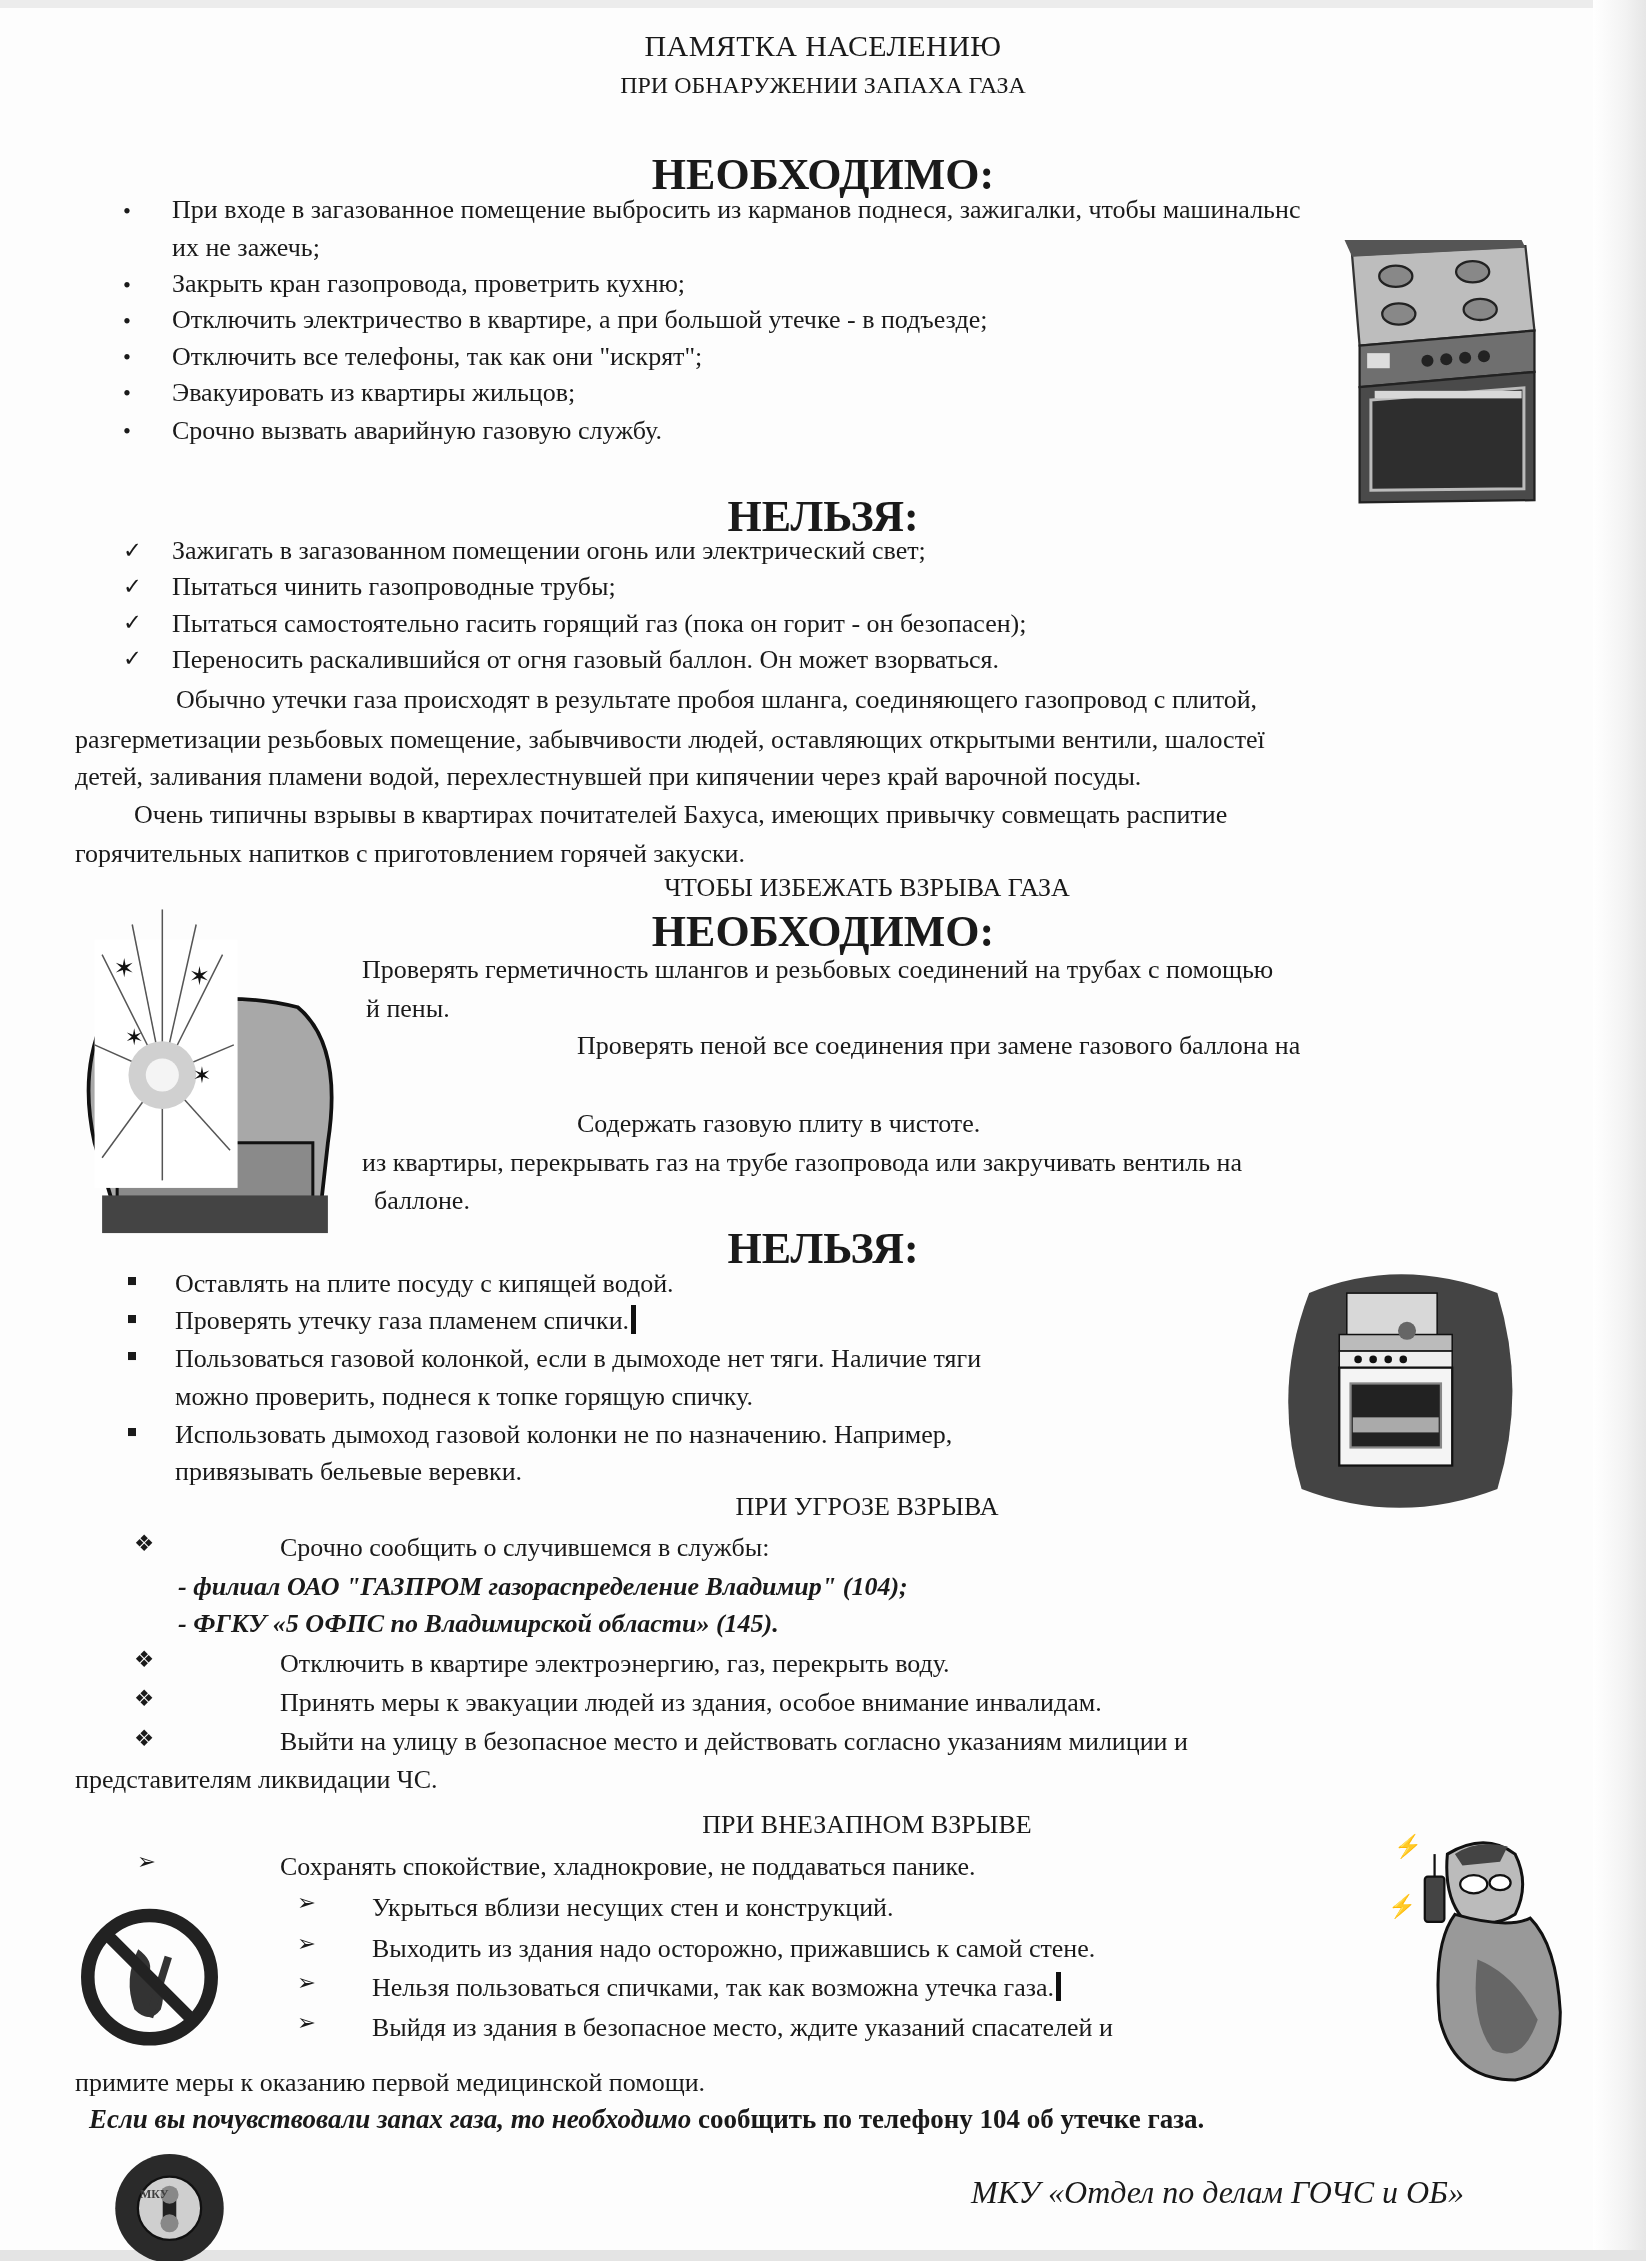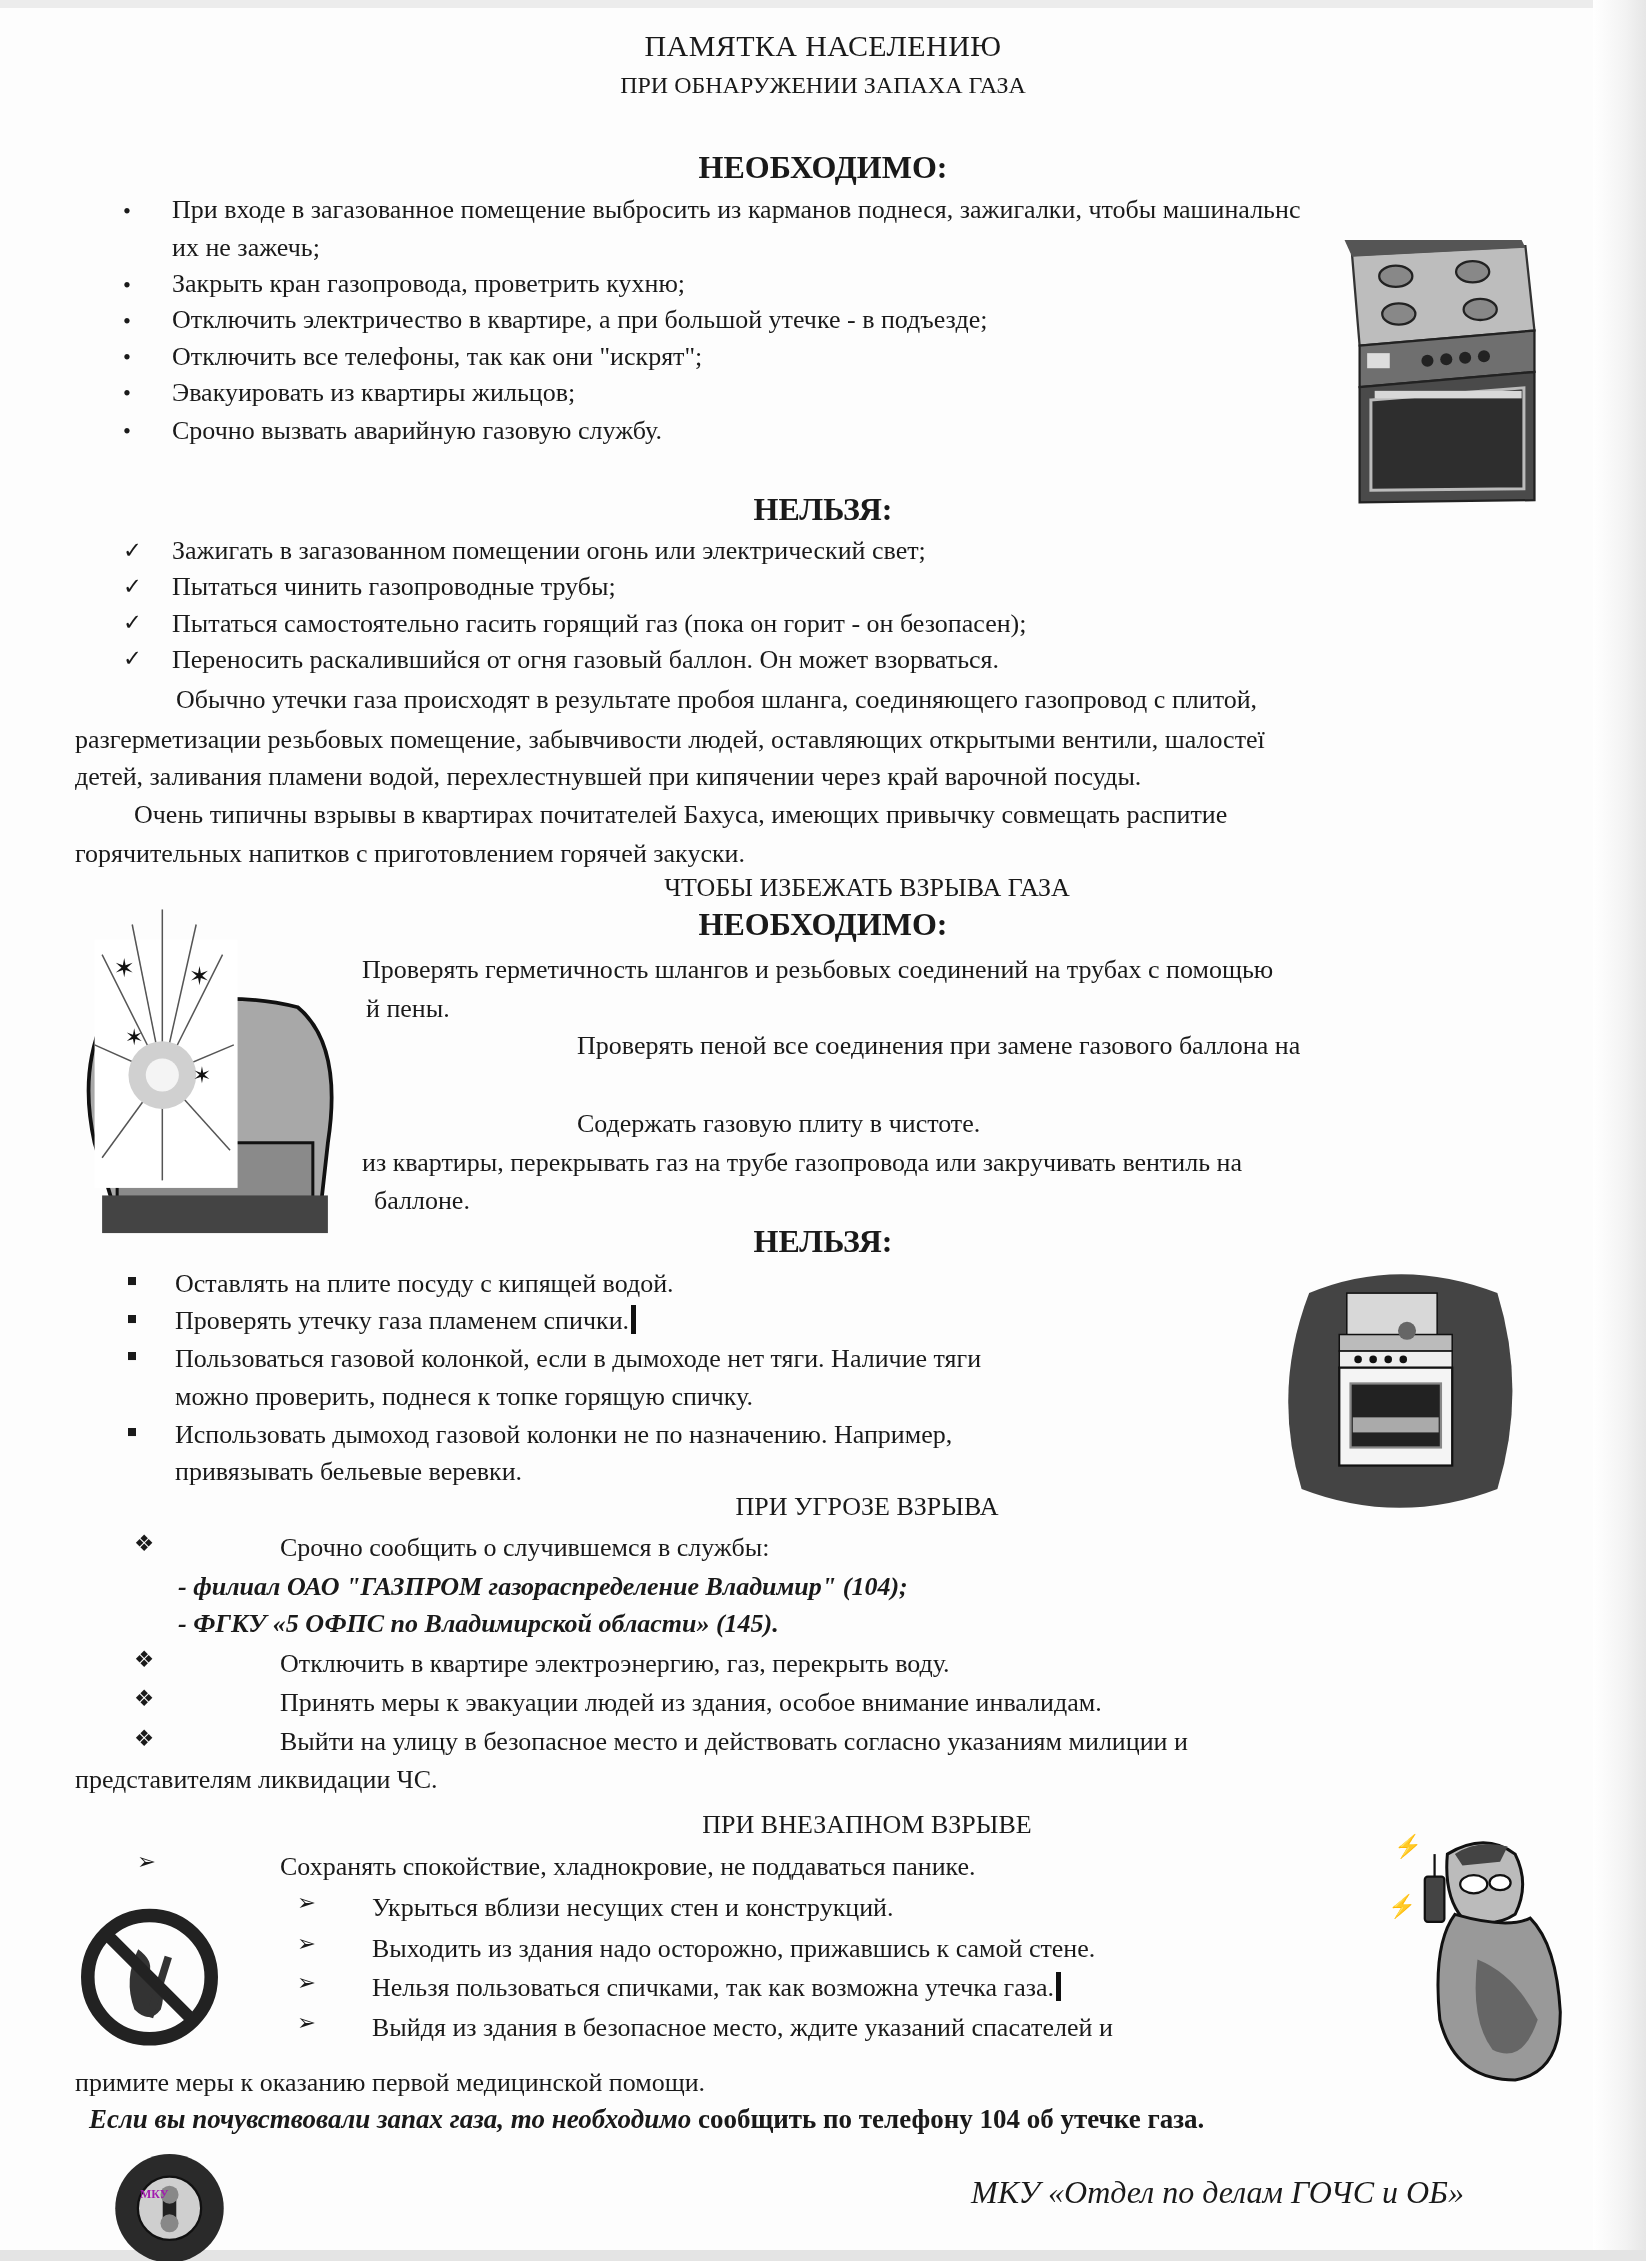--- a/index.html
+++ b/index.html
@@ -3,21 +3,21 @@
 <meta charset="utf-8">
 <style>
   html,body{margin:0;padding:0;background:#ffffff;}
   body{width:1646px;height:2261px;position:relative;overflow:hidden;
        font-family:"Liberation Serif","DejaVu Serif",serif;color:#1a1a1a;}
   .page{position:absolute;left:0;top:0;width:1646px;height:2261px;background:#fdfdfd;}
   .abs{position:absolute;white-space:nowrap;}
   .center{left:0;width:1646px;text-align:center;}
   .h-title{font-size:30px;letter-spacing:0.4px;}
   .h-sub{font-size:24px;}
-  .h-bold{font-size:32px;font-weight:bold;}
+  .h-bold{font-size:44px;font-weight:bold;}
   .h-caps{font-size:26px;padding-left:44px;}
   .t{font-size:26px;line-height:37px;}
   .bi{font-style:italic;font-weight:bold;}
   .b{font-weight:bold;}
   .mark{position:absolute;font-size:22.6px;}
   .scan-edge{position:absolute;right:0;top:0;width:53px;height:2261px;
      background:linear-gradient(to right,#ffffff,#f3f3f3 60%,#e6e6e6);}
   .scan-top{position:absolute;left:0;top:0;width:1646px;height:7.5px;background:#ececec;}
   .scan-bot{position:absolute;left:0;bottom:0;width:1646px;height:10.6px;background:#e4e4e4;}
   .cursor{display:inline-block;width:5.3px;height:29px;background:#111;vertical-align:-4.5px;margin-left:1.5px;}
@@ -208,17 +208,17 @@
 
   <div class="abs t" style="left:89px;top:2101px;font-size:27px;"><span class="bi">Если вы почувствовали запах газа, то необходимо</span><span class="b"> сообщить по телефону 104 об утечке газа.</span></div>
 
   <svg style="left:113px;top:2148px;" width="113" height="113" viewBox="0 0 150 150">
     <circle cx="75" cy="80" r="72" fill="#2a2a2a"></circle>
     <circle cx="75" cy="80" r="42" fill="#cfcfcf" stroke="#111" stroke-width="3"></circle>
     <rect x="66" y="55" width="18" height="50" fill="#222"></rect>
     <circle cx="75" cy="62" r="12" fill="#888"></circle>
     <circle cx="75" cy="100" r="12" fill="#888"></circle>
   </svg>
-  <div class="abs" style="left:140px;top:2187px;font-size:12px;color:#a21caf;font-weight:bold;">МКУ</div>
+  <div class="abs" style="left:140px;top:2187px;font-size:12px;color:#404040;font-weight:bold;">МКУ</div>
 
   <div class="abs bi" style="left:971px;top:2174px;font-size:32px;font-weight:normal;">МКУ «Отдел по делам ГОЧС и ОБ»</div>
 </div>
 
 
 </body></html>

